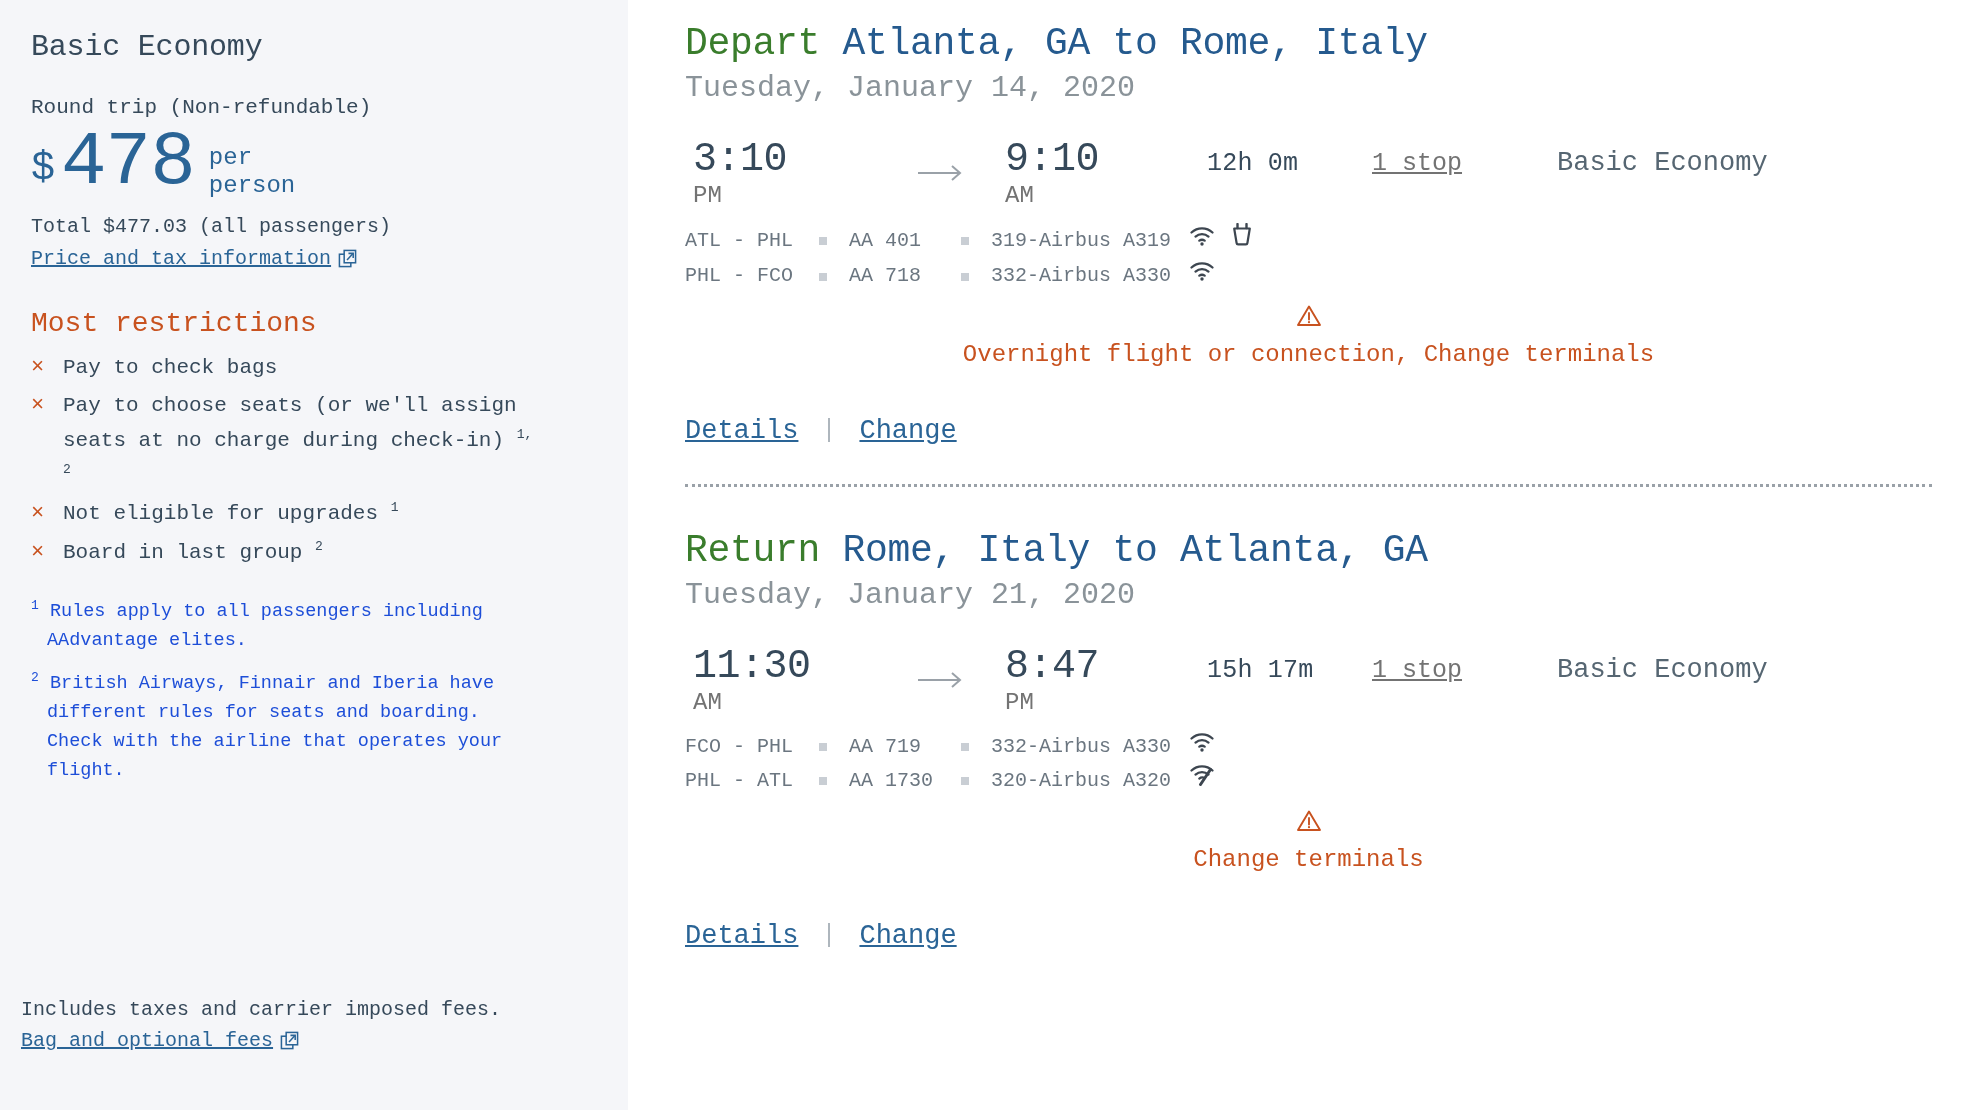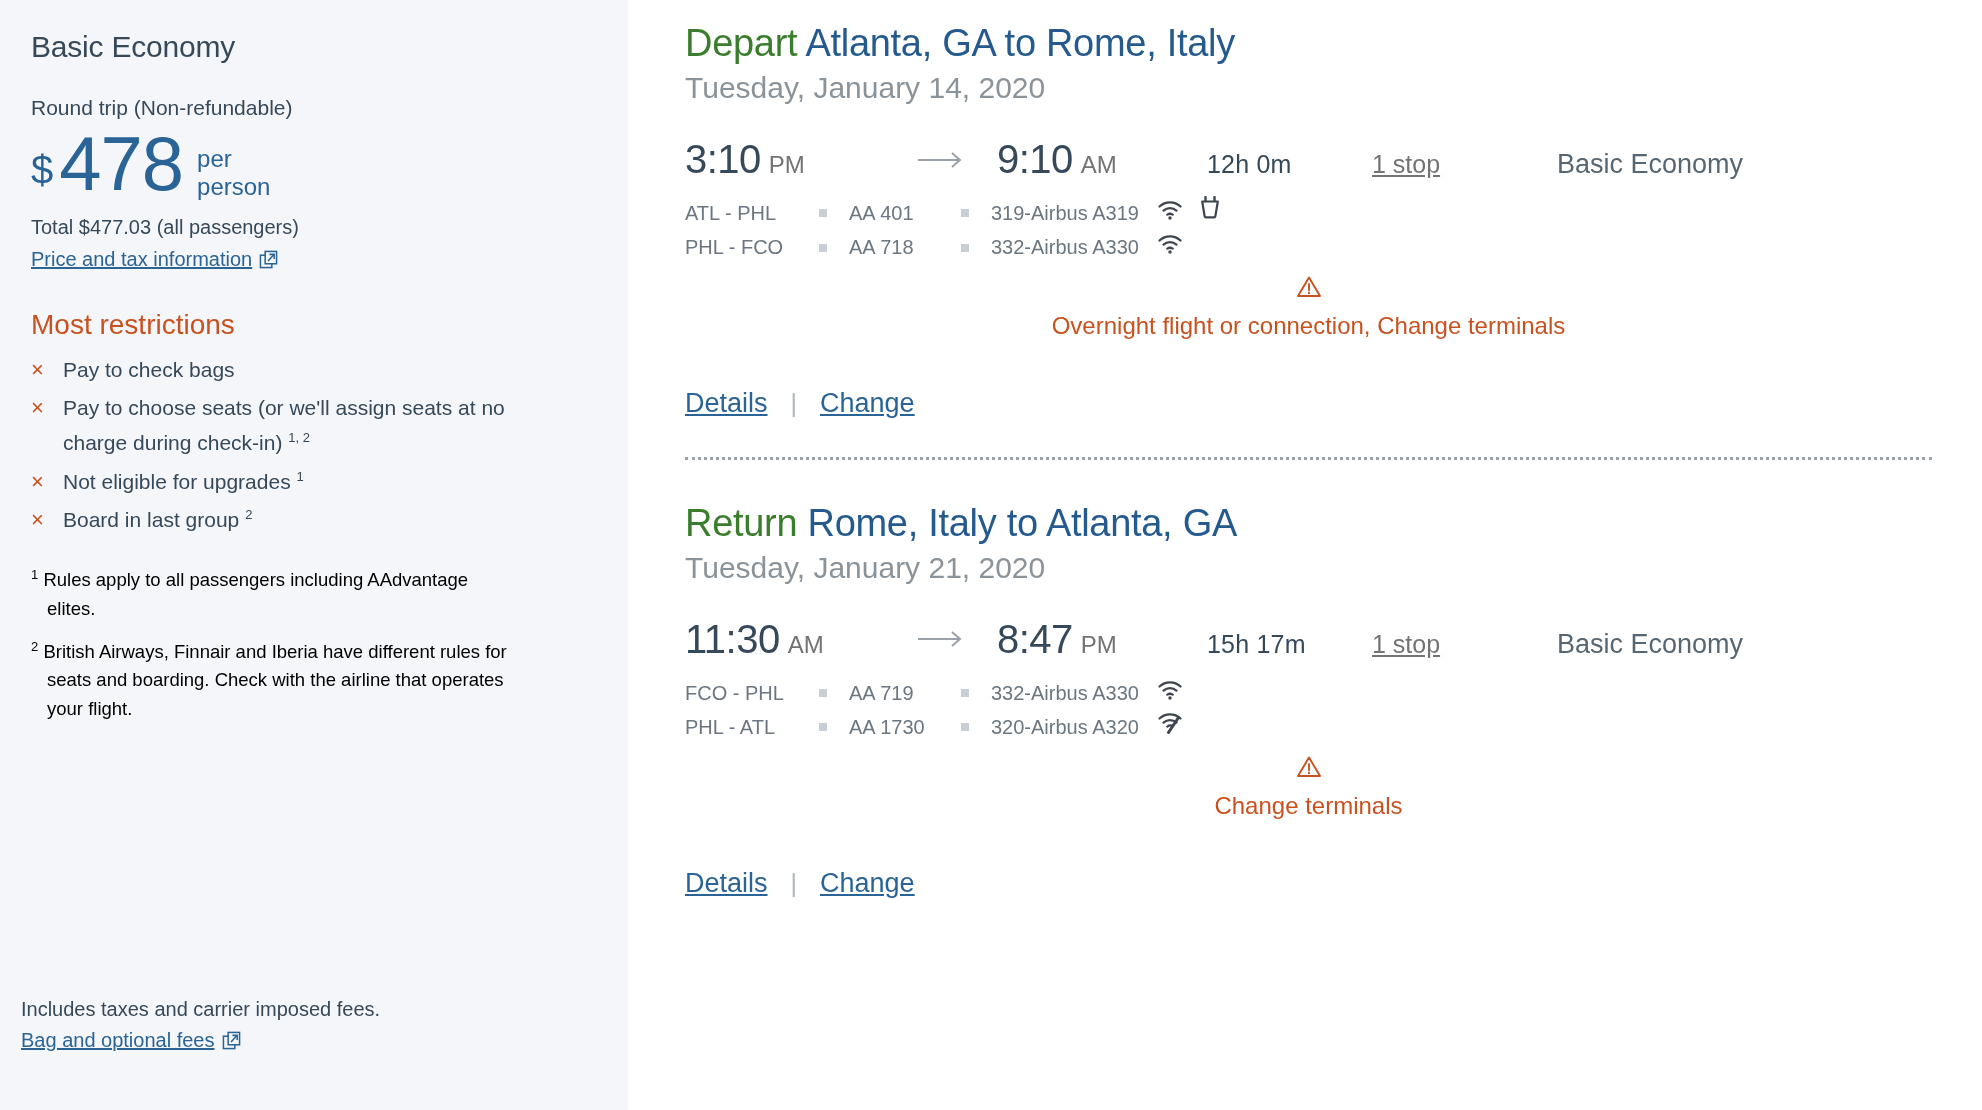--- a/index.html
+++ b/index.html
@@ -9,20 +9,21 @@
     background: #ffffff;
     font-family: "Liberation Sans", sans-serif;
     overflow: hidden;
   }
   .page {
     position: relative;
     width: 1982px;
     height: 1086px;
     display: flex;
     background: #ffffff;
+    font-family: Liberation Mono, monospace;
   }
 
   
   .sidebar {
     width: 628px;
     min-width: 628px;
     height: 1110px;
     background: #f5f6f9;
     padding: 30px 34px 0 31px;
     position: relative;
@@ -108,21 +109,21 @@
     line-height: 1.5;
     flex: 0 0 auto;
     width: 18px;
   }
   .restrict-text { max-width: 470px; }
   sup { font-size: 13px; vertical-align: super; line-height: 0; }
 
   .footnotes { margin-top: 26px; }
   .footnote {
     font-size: 18.5px;
-    color: #000000;
+    color: #1d4ed8;
     line-height: 1.56;
     margin-bottom: 14px;
     padding-left: 16px;
     text-indent: -16px;
     max-width: 480px;
   }
   .footnote .fn-marker { font-size: 13px; vertical-align: super; line-height: 0; }
 
   .sidebar-bottom {
     position: absolute;
@@ -155,21 +156,21 @@
     color: #8a9399;
     font-weight: 400;
     margin-bottom: 32px;
   }
 
   .flight-row {
     display: flex;
     align-items: baseline;
     margin-bottom: 14px;
   }
-  .time-block { display: flex; align-items: baseline; }
+  .time-block { display: flex; align-items: baseline; flex-direction: column; }
   .time-big {
     font-size: 40px;
     color: #36495a;
     font-weight: 400;
     letter-spacing: -0.5px;
   }
   .time-mer {
     font-size: 24px;
     color: #737373;
     margin-left: 8px;

